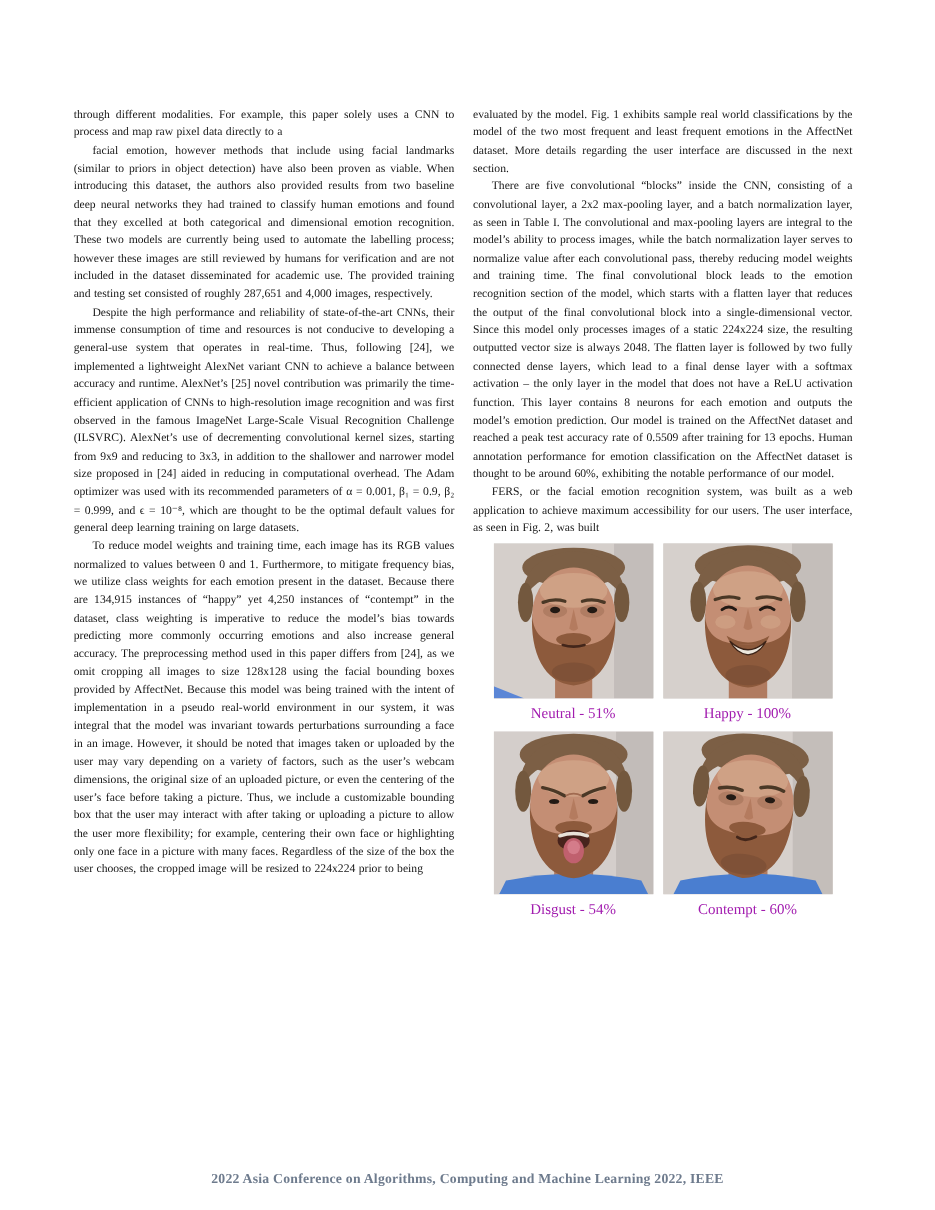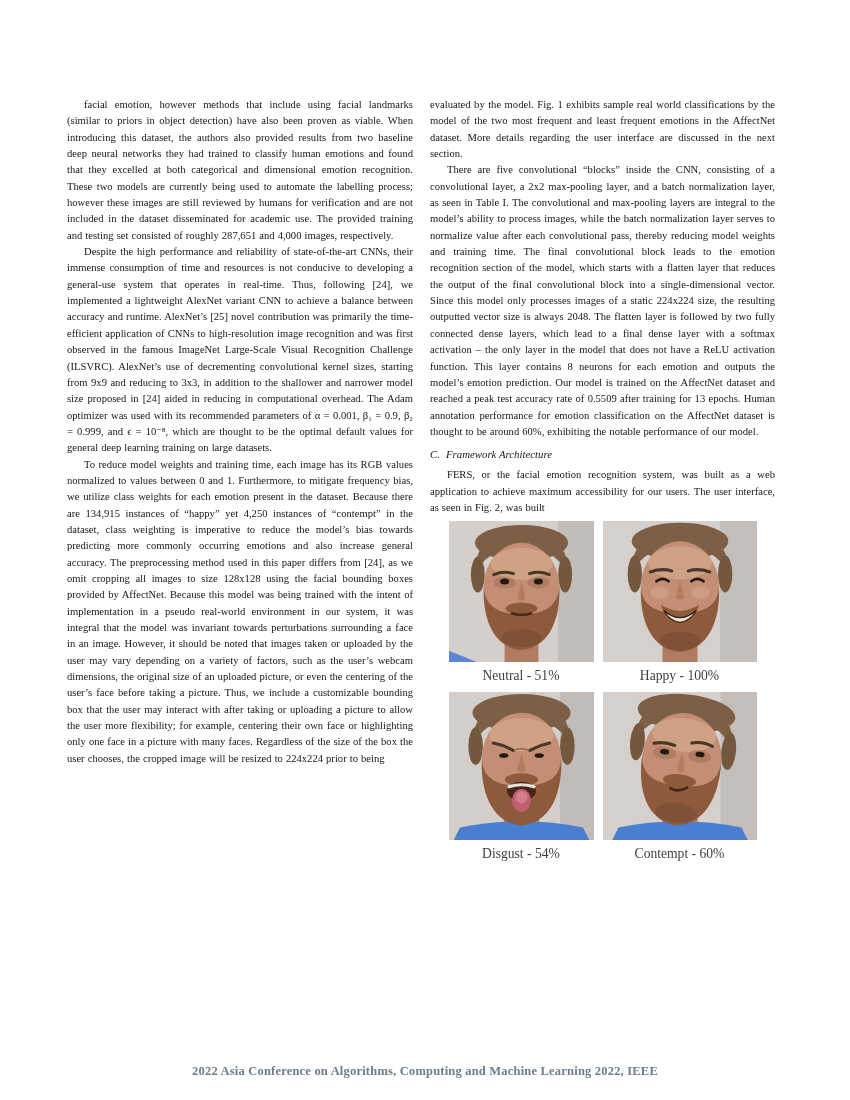--- a/index.html
+++ b/index.html
@@ -26,51 +26,49 @@
     width:308px; margin:0 auto; display:grid;
     grid-template-columns:145px 154px; column-gap:9px;
   }
   .photo {
     width:100%; height:141px; overflow:hidden; position:relative; background:#d0cac7;
   }
   .photo.tall { height:148px; }
   .photo svg { display:block; width:100%; height:100%; }
   .plabel {
     text-align:center; font-size:13.6px; line-height:17px; margin:5px 0 8px 0;
-    color:#404040;
+    color:#a21caf;
   }
   .caption {
     margin:5px auto 0 auto; width:300px; text-align:center;
     font-size:9.8px; line-height:13.2px; color:#1c1c1c;
   }
   .caption .cap-label { margin-right:9px; }
   .footer {
     position:absolute; top:1064px; left:0; width:850px; text-align:center;
     font-weight:bold; font-size:12.5px; color:#6e7b8d; letter-spacing:0.2px;
   }
 </style>
 </head>
 <body>
 
 <div class="page">
 
   <div class="columns">
 
     <div class="col">
+      <p class="body">through different modalities. For example, this paper solely uses a CNN to process and map raw pixel data directly to a</p>
       <p class="body ind">facial emotion, however methods that include using facial landmarks (similar to priors in object detection) have also been proven as viable. When introducing this dataset, the authors also provided results from two baseline deep neural networks they had trained to classify human emotions and found that they excelled at both categorical and dimensional emotion recognition. These two models are currently being used to automate the labelling process; however these images are still reviewed by humans for verification and are not included in the dataset disseminated for academic use. The provided training and testing set consisted of roughly 287,651 and 4,000 images, respectively.</p>
       <p class="body ind">Despite the high performance and reliability of state-of-the-art CNNs, their immense consumption of time and resources is not conducive to developing a general-use system that operates in real-time. Thus, following [24], we implemented a lightweight AlexNet variant CNN to achieve a balance between accuracy and runtime. AlexNet’s [25] novel contribution was primarily the time-efficient application of CNNs to high-resolution image recognition and was first observed in the famous ImageNet Large-Scale Visual Recognition Challenge (ILSVRC). AlexNet’s use of decrementing convolutional kernel sizes, starting from 9x9 and reducing to 3x3, in addition to the shallower and narrower model size proposed in [24] aided in reducing in computational overhead. The Adam optimizer was used with its recommended parameters of α = 0.001, β₁ = 0.9, β₂ = 0.999, and ϵ = 10⁻⁸, which are thought to be the optimal default values for general deep learning training on large datasets.</p>
       <p class="body ind">To reduce model weights and training time, each image has its RGB values normalized to values between 0 and 1. Furthermore, to mitigate frequency bias, we utilize class weights for each emotion present in the dataset. Because there are 134,915 instances of “happy” yet 4,250 instances of “contempt” in the dataset, class weighting is imperative to reduce the model’s bias towards predicting more commonly occurring emotions and also increase general accuracy. The preprocessing method used in this paper differs from [24], as we omit cropping all images to size 128x128 using the facial bounding boxes provided by AffectNet. Because this model was being trained with the intent of implementation in a pseudo real-world environment in our system, it was integral that the model was invariant towards perturbations surrounding a face in an image. However, it should be noted that images taken or uploaded by the user may vary depending on a variety of factors, such as the user’s webcam dimensions, the original size of an uploaded picture, or even the centering of the user’s face before taking a picture. Thus, we include a customizable bounding box that the user may interact with after taking or uploading a picture to allow the user more flexibility; for example, centering their own face or highlighting only one face in a picture with many faces. Regardless of the size of the box the user chooses, the cropped image will be resized to 224x224 prior to being</p>
     </div>
 
     <div class="col right">
       <p class="body">evaluated by the model. Fig. 1 exhibits sample real world classifications by the model of the two most frequent and least frequent emotions in the AffectNet dataset. More details regarding the user interface are discussed in the next section.</p>
       <p class="body ind">There are five convolutional “blocks” inside the CNN, consisting of a convolutional layer, a 2x2 max-pooling layer, and a batch normalization layer, as seen in Table I. The convolutional and max-pooling layers are integral to the model’s ability to process images, while the batch normalization layer serves to normalize value after each convolutional pass, thereby reducing model weights and training time. The final convolutional block leads to the emotion recognition section of the model, which starts with a flatten layer that reduces the output of the final convolutional block into a single-dimensional vector. Since this model only processes images of a static 224x224 size, the resulting outputted vector size is always 2048. The flatten layer is followed by two fully connected dense layers, which lead to a final dense layer with a softmax activation – the only layer in the model that does not have a ReLU activation function. This layer contains 8 neurons for each emotion and outputs the model’s emotion prediction. Our model is trained on the AffectNet dataset and reached a peak test accuracy rate of 0.5509 after training for 13 epochs. Human annotation performance for emotion classification on the AffectNet dataset is thought to be around 60%, exhibiting the notable performance of our model.</p>
-      <h3 class="section">
-        <span class="sec-label">C.</span><span class="sec-title">Framework Architecture</span>
-      </h3>
       <p class="body ind">FERS, or the facial emotion recognition system, was built as a web application to achieve maximum accessibility for our users. The user interface, as seen in Fig. 2,  was built</p>
 
       <figure class="fig1">
         <div class="grid">
 
           <div class="cell">
             <div class="photo">
               <svg viewBox="0 0 150 142" preserveAspectRatio="xMidYMid slice">
                 <rect width="150" height="142" fill="#d5cfcb"></rect>
                 <rect x="112" width="38" height="142" fill="#c3bdba"></rect>

